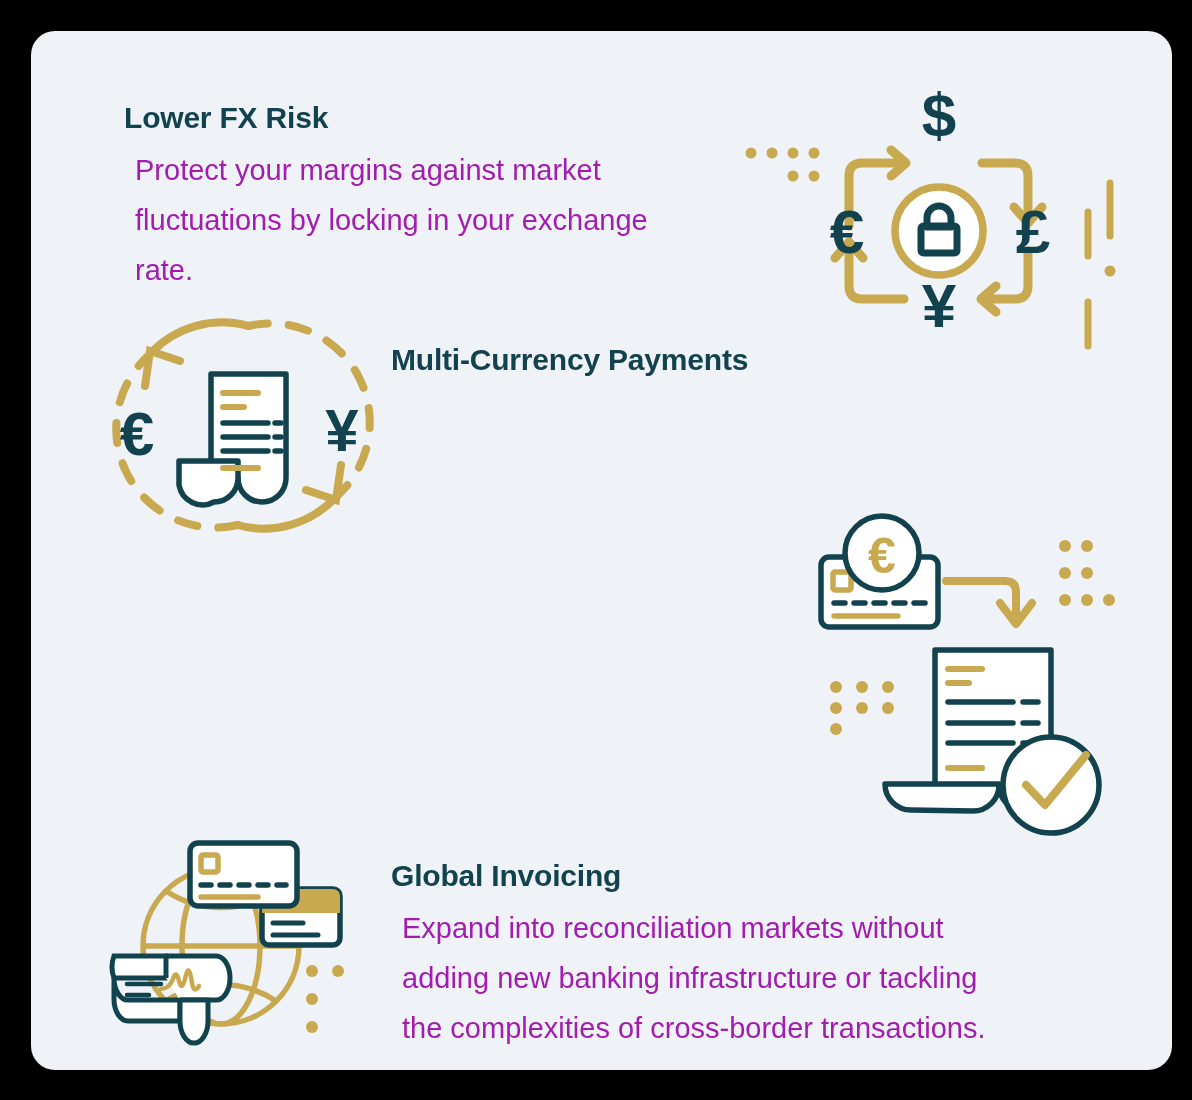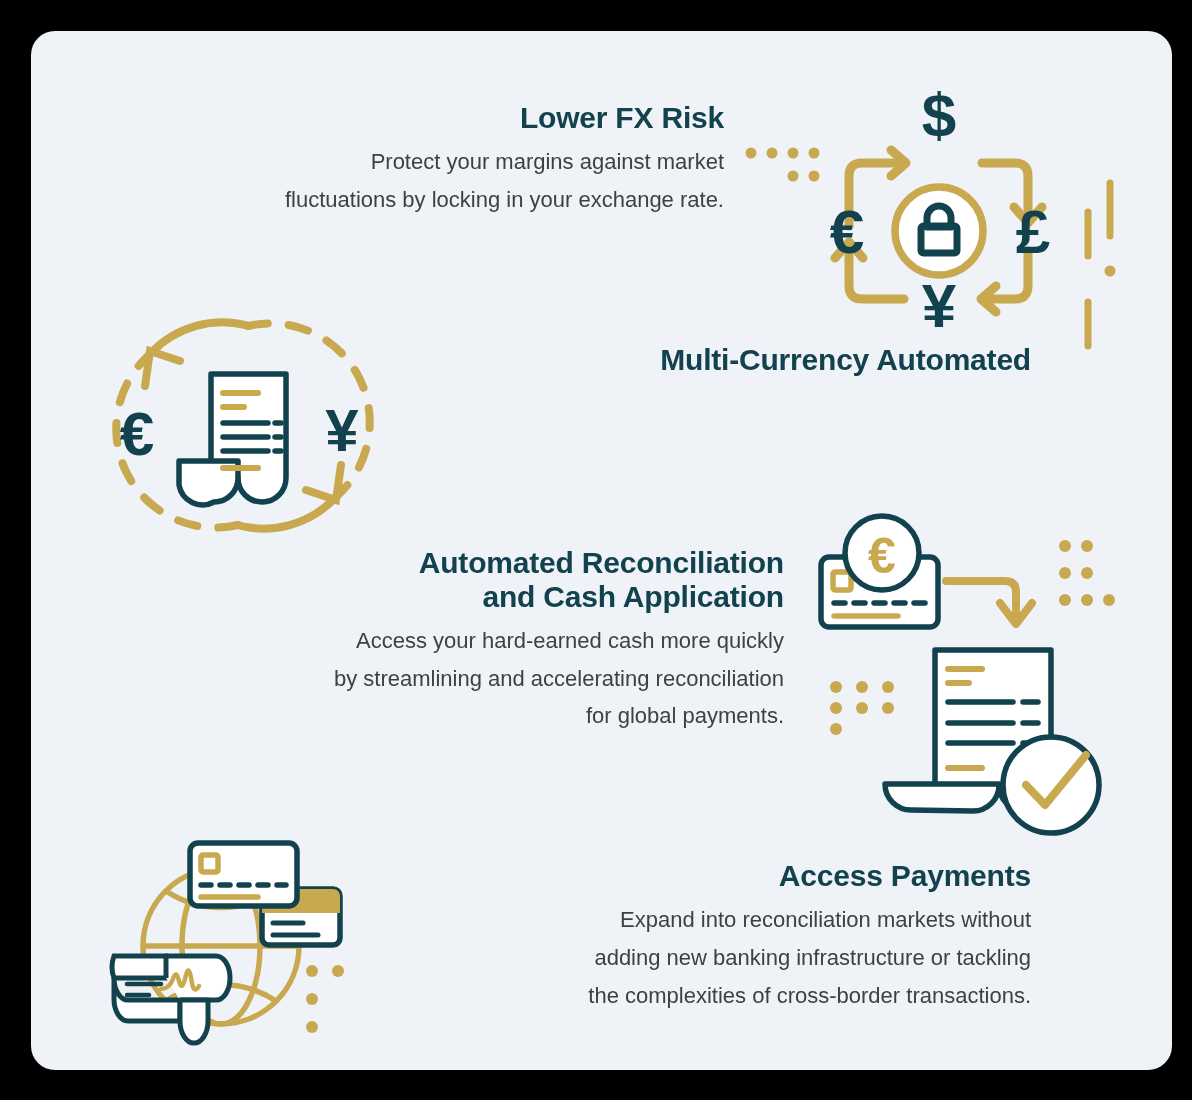--- a/index.html
+++ b/index.html
@@ -16,35 +16,35 @@
   .page {
     position: absolute;
     left: 31px;
     top: 31px;
     width: 1141px;
     height: 1039px;
     background: #eff2f7;
     border-radius: 24px;
     overflow: hidden;
   }
-  .text-block { position: absolute; text-align: right; }
+  .text-block { position: absolute; }
   .f-title {
     font-size: 30px;
     font-weight: bold;
     color: #12424e;
     letter-spacing: -0.2px;
     line-height: 1.13;
     margin: 0 0 8px 0;
     white-space: pre-line;
   }
   .f-body {
-    font-size: 22px;
-    color: #404040;
+    font-size: 29px;
+    color: #a21caf;
     line-height: 1.72;
-    margin: 0;
+    margin: 11px;
     white-space: pre-line;
     font-weight: 400;
   }
   .icon-block { position: absolute; }
   svg { display: block; overflow: visible; }
 </style>
 </head>
 <body>
 
 <div class="page">
@@ -131,30 +131,23 @@
           <line x1="120" y1="138" x2="165" y2="138"></line>
           <line x1="172" y1="138" x2="178" y2="138"></line>
         </g>
       </g>
       <text x="34" y="142" font-family="'Liberation Sans', sans-serif" font-size="62" font-weight="bold" fill="#12424e" text-anchor="middle">€</text>
       <text x="239" y="138" font-family="'Liberation Sans', sans-serif" font-size="60" font-weight="bold" fill="#12424e" text-anchor="middle">¥</text>
     </svg>
   </div>
 
   <div class="text-block" style="left:360px; top:312px; width:640px;">
-    <h2 class="f-title">Multi-Currency Automated</h2>
-  </div>
-
-  <div class="text-block" style="left:93px; top:515px; width:660px;">
-    <h2 class="f-title">Automated Reconciliation
-and Cash Application</h2>
-    <p class="f-body">Access your hard-earned cash more quickly
-by streamlining and accelerating reconciliation
-for global payments.</p>
-  </div>
+    <h2 class="f-title">Multi-Currency Payments</h2>
+  </div>
+
 
   <div class="icon-block" style="left:752px; top:462px;">
     <svg width="340" height="345" viewBox="0 0 340 345">
 
       <g>
         <rect x="38" y="64" width="117" height="70" rx="8" fill="#ffffff" stroke="#12424e" stroke-width="5.5"></rect>
         <rect x="50" y="79" width="18" height="18" rx="2" fill="none" stroke="#c9a94f" stroke-width="5.5"></rect>
         <g stroke="#12424e" stroke-width="5.5" stroke-linecap="round" stroke-dasharray="11 9">
           <line x1="51" y1="110" x2="145" y2="110"></line>
         </g>
@@ -257,19 +250,19 @@
       <g fill="#c9a94f">
         <circle cx="221" cy="168" r="6"></circle>
           <circle cx="247" cy="168" r="6"></circle>
         <circle cx="221" cy="196" r="6"></circle>
         <circle cx="221" cy="224" r="6"></circle>
       </g>
     </svg>
   </div>
 
   <div class="text-block" style="left:360px; top:828px; width:640px;">
-    <h2 class="f-title">Access Payments</h2>
+    <h2 class="f-title">Global Invoicing</h2>
     <p class="f-body">Expand into reconciliation markets without
 adding new banking infrastructure or tackling
 the complexities of cross-border transactions.</p>
   </div>
 
 </div>
 
 </body></html>

